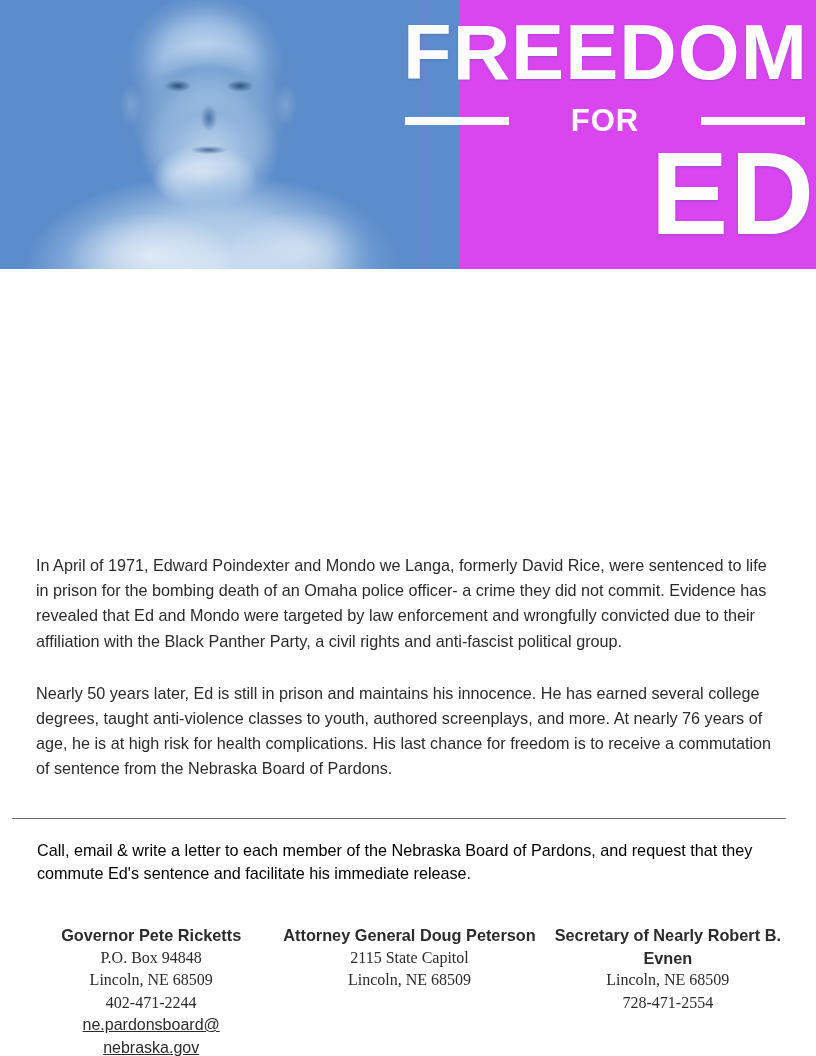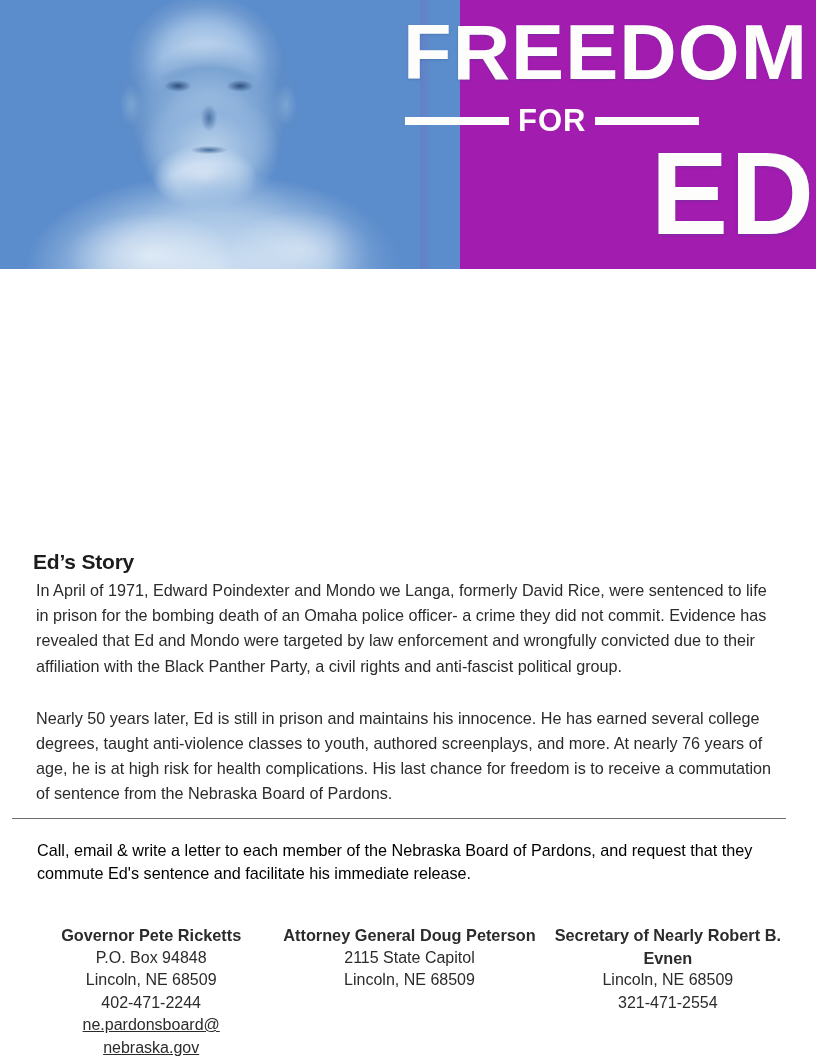--- a/index.html
+++ b/index.html
@@ -14,21 +14,21 @@
     color: #231f20;
     overflow: hidden;
     position: relative;
   }
 
   
   .banner {
     position: relative;
     width: 816px;
     height: 269px;
-    background: #a21caf;
+    background: #d946ef;
     overflow: hidden;
   }
   .banner-photo {
     position: absolute;
     left: 0;
     top: 0;
     width: 420px;
     height: 269px;
     overflow: hidden;
   }
@@ -101,21 +101,21 @@
     transform: scaleX(1.02);
     text-shadow: 0 1px 2px rgba(40,75,125,.28);
   }
   .for-row {
     position: absolute;
     left: 10px;
     top: 104px;
     width: 400px;
     display: flex;
     align-items: center;
-    justify-content: flex-start;
+    justify-content: space-between;
     gap: 9px;
   }
   .for-rule {
     height: 8px;
     background: #fdfdfb;
     flex: 1 1 auto;
     max-width: 104px;
   }
   .word-for {
     color: #fdfdfb;
@@ -203,21 +203,21 @@
     font-size: 16px;
     line-height: 22.5px;
     color: #2b2b2b;
   }
   .contact-col .name {
     font-weight: bold;
     font-size: 16.3px;
     line-height: 22.5px;
     display: block;
   }
-  .contact-col .line { display: block; }
+  .contact-col .line { display: block; font-family: Liberation Serif, serif; }
   .contact-col .email {
     display: block;
     text-decoration: underline;
     color: #2b2b2b;
   }
 </style>
 </head>
 <body>
 
 <div class="banner">
@@ -234,21 +234,20 @@
       <span class="word-for">FOR</span>
       <span class="for-rule"></span>
     </div>
     <div class="word-ed">ED</div>
   </div>
 </div>
 
 <div class="page">
 
   <section class="story">
-    <h2 class="section-heading">Ed’s Story</h2>
     <p>In April of 1971, Edward Poindexter and Mondo we Langa, formerly David Rice, were sentenced to life in prison for the bombing death of an Omaha police officer- a crime they did not commit. Evidence has revealed that Ed and Mondo were targeted by law enforcement and wrongfully convicted due to their affiliation with the Black Panther Party, a civil rights and anti-fascist political group.</p>
     <div class="para-gap"></div>
     <p>Nearly 50 years later, Ed is still in prison and maintains his innocence. He has earned several college degrees, taught anti-violence classes to youth, authored screenplays, and more. At nearly 76 years of age, he is at high risk for health complications. His last chance for freedom is to receive a commutation of sentence from the Nebraska Board of Pardons.</p>
   </section>
 
   <div class="divider"></div>
 
   <section class="action">
     <p>Call, email &amp; write a letter to each member of the Nebraska Board of Pardons, and request that they commute Ed's sentence and facilitate his immediate release.</p>
   </section>
@@ -263,17 +262,17 @@
       <span class="email">nebraska.gov</span>
     </div>
     <div class="contact-col">
       <span class="name">Attorney General Doug Peterson</span>
       <span class="line">2115 State Capitol</span>
       <span class="line">Lincoln, NE 68509</span>
     </div>
     <div class="contact-col">
       <span class="name">Secretary of Nearly Robert B. Evnen</span>
       <span class="line">Lincoln, NE 68509</span>
-      <span class="line">321-471-2554</span>
+      <span class="line">728-471-2554</span>
     </div>
   </div>
 
 </div>
 
 </body></html>

